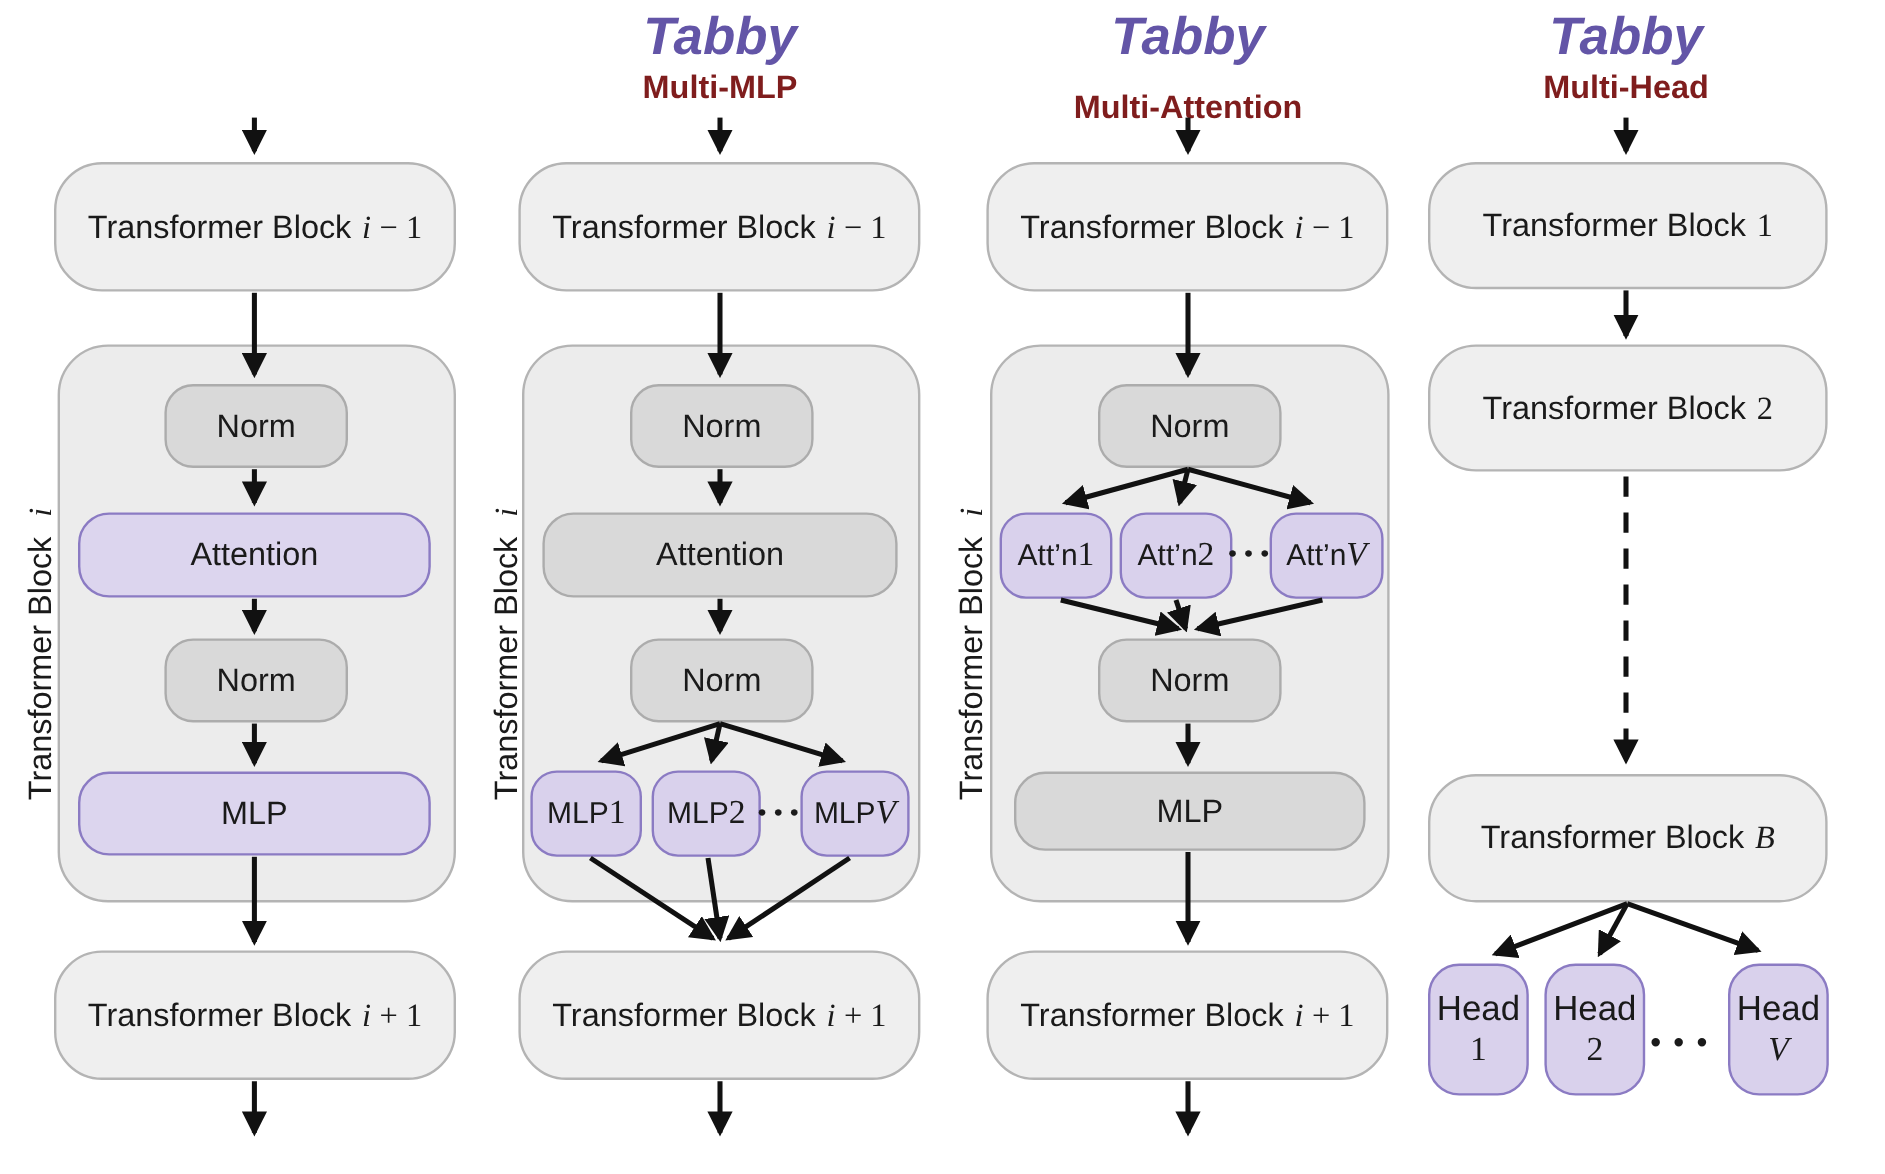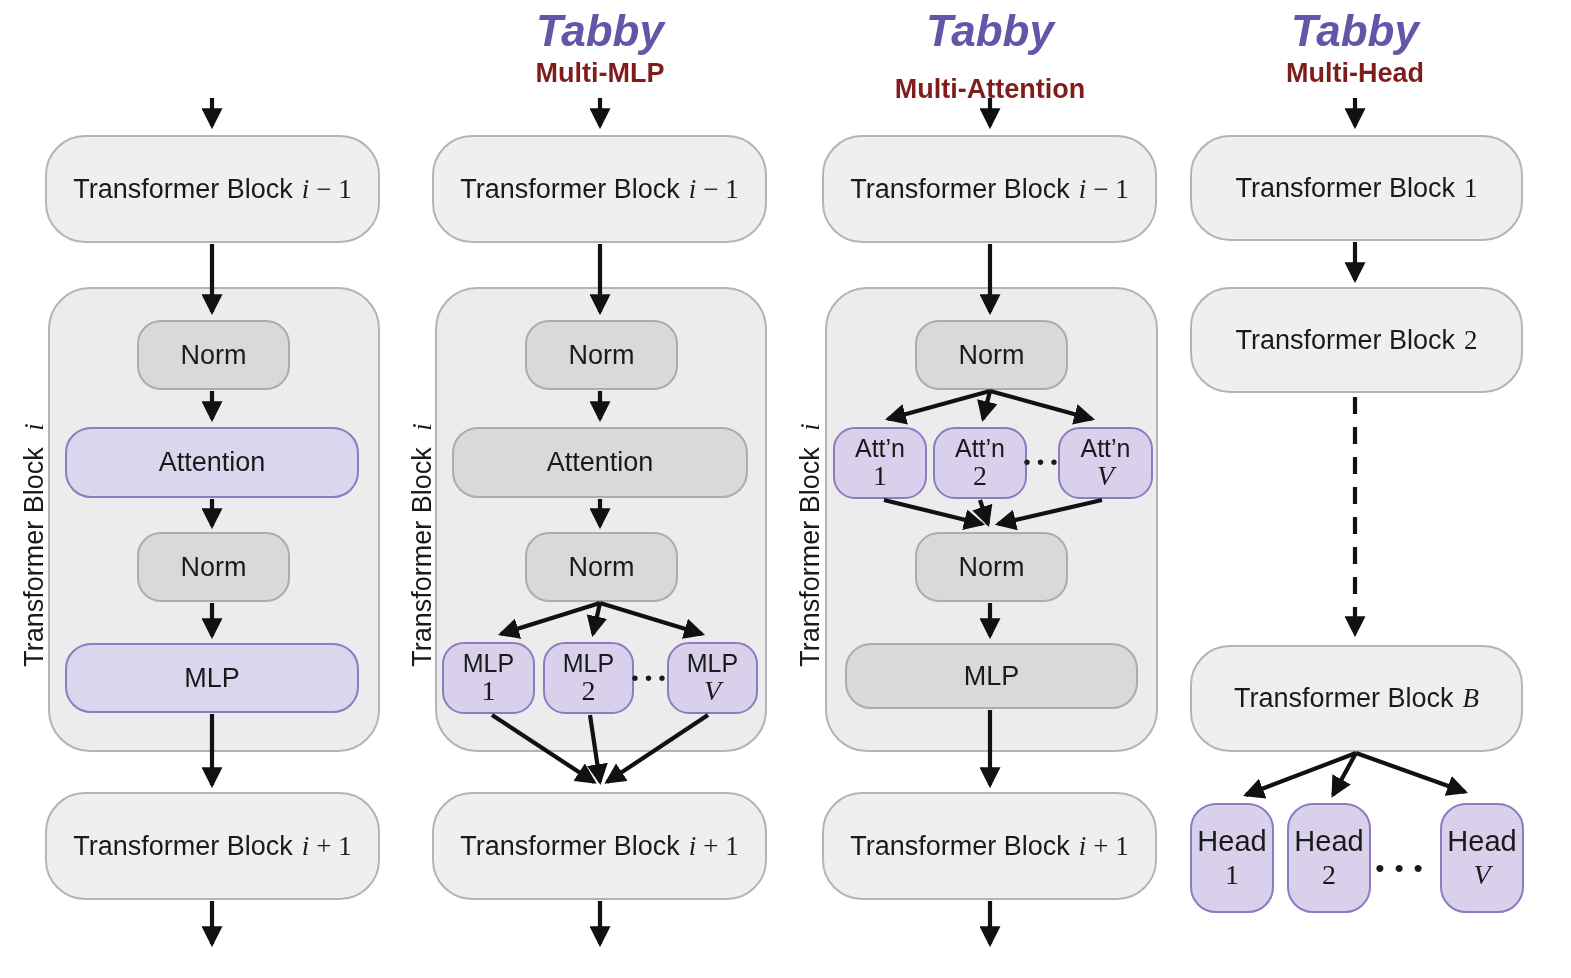--- a/index.html
+++ b/index.html
@@ -7,21 +7,21 @@
   .canvas{position:relative;width:1571px;height:978px;background:#ffffff;overflow:hidden;}
 
   .box{position:absolute;display:flex;align-items:center;justify-content:center;
        text-align:center;box-sizing:border-box;z-index:2;}
   .container-box{background:#ececec;border:2px solid #b4b4b4;border-radius:42px;z-index:1;}
   .outer-block{background:#efefef;border:2px solid #b4b4b4;border-radius:40px;font-size:27px;}
   .norm{background:#d9d9d9;border:2px solid #acacac;border-radius:24px;font-size:27px;}
   .wide-purple{background:#dcd5ee;border:2.5px solid #8b7bc3;border-radius:26px;font-size:27px;}
   .wide-gray{background:#d9d9d9;border:2px solid #acacac;border-radius:26px;font-size:27px;}
   .small-box{background:#d9d1ec;border:2.5px solid #8b7bc3;border-radius:22px;
-             font-size:25px;flex-direction:column;line-height:1.05;}
+             font-size:25px;line-height:1.05;}
   .head-box{background:#d9d1ec;border:2.5px solid #8b7bc3;border-radius:26px;
             font-size:29px;flex-direction:column;line-height:1.15;}
 
   .mvar{font-family:"Liberation Serif",serif;font-style:italic;margin-left:9px;}
   .mop{font-family:"Liberation Serif",serif;margin-left:7px;}
   .mnum{font-family:"Liberation Serif",serif;margin-left:9px;}
   .sub{font-family:"Liberation Serif",serif;font-size:28px;margin-left:0;}
   .sub-italic{font-style:italic;}
 
   .side-label{position:absolute;white-space:nowrap;font-size:27px;z-index:2;

